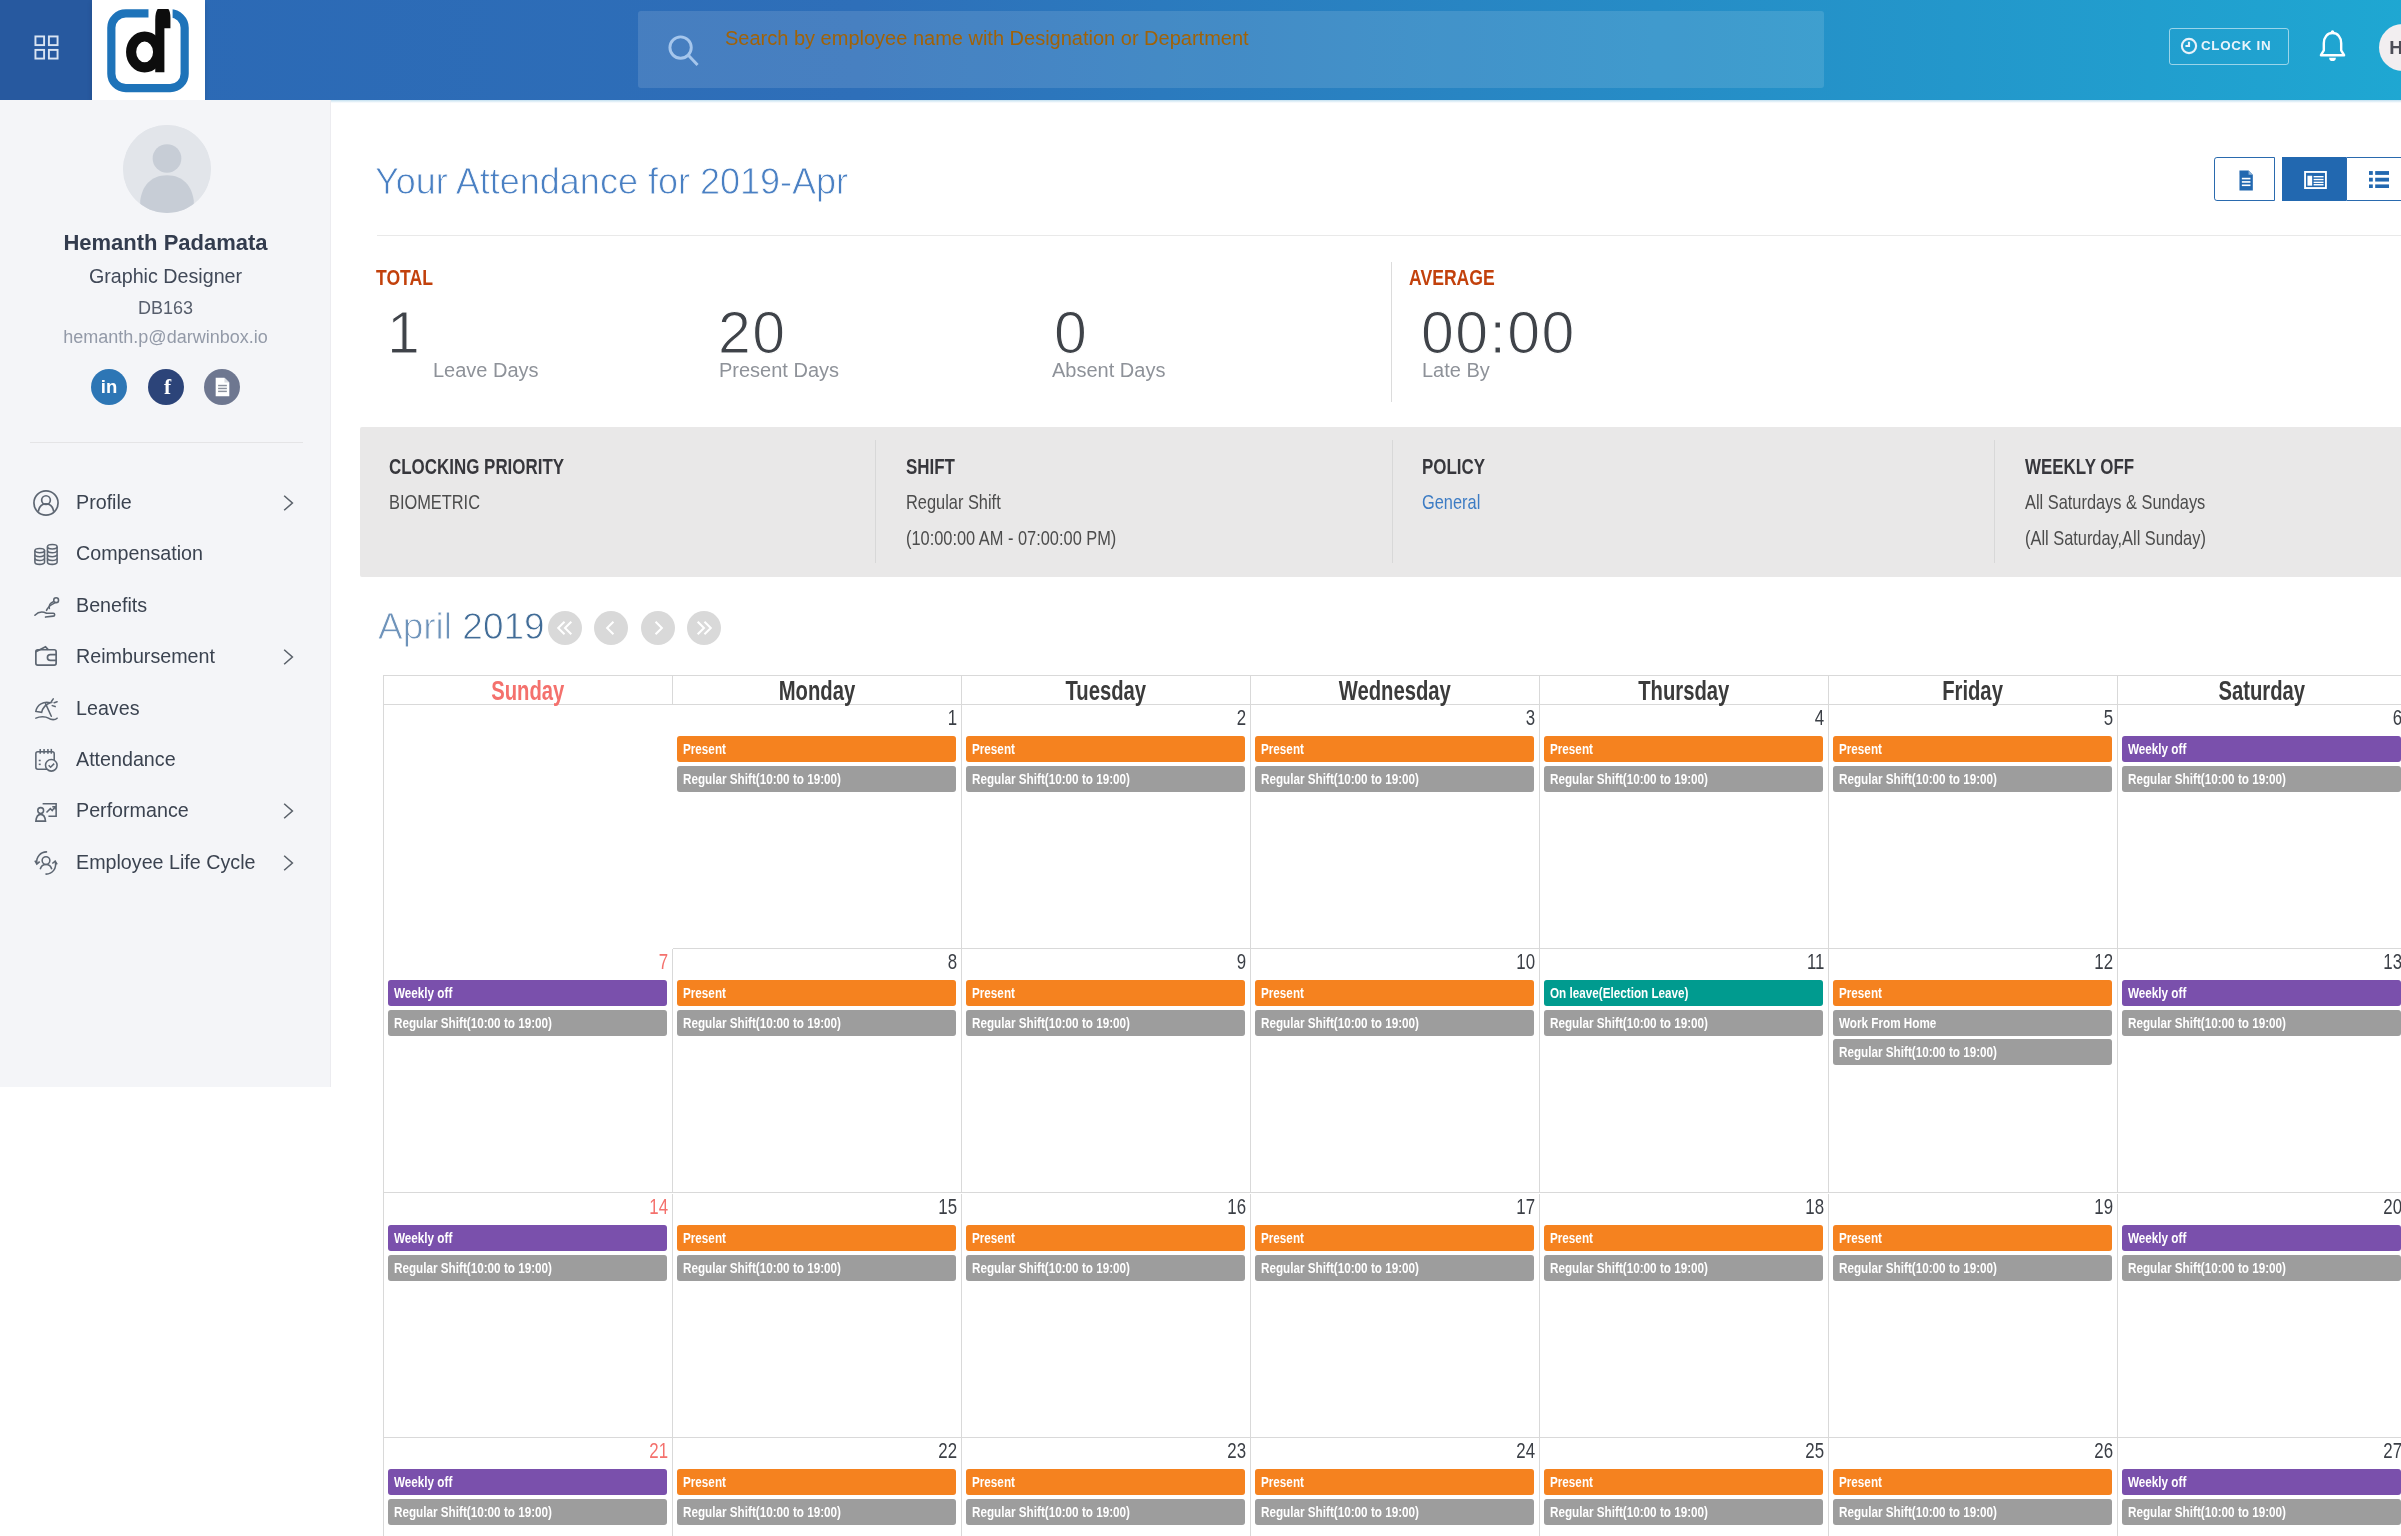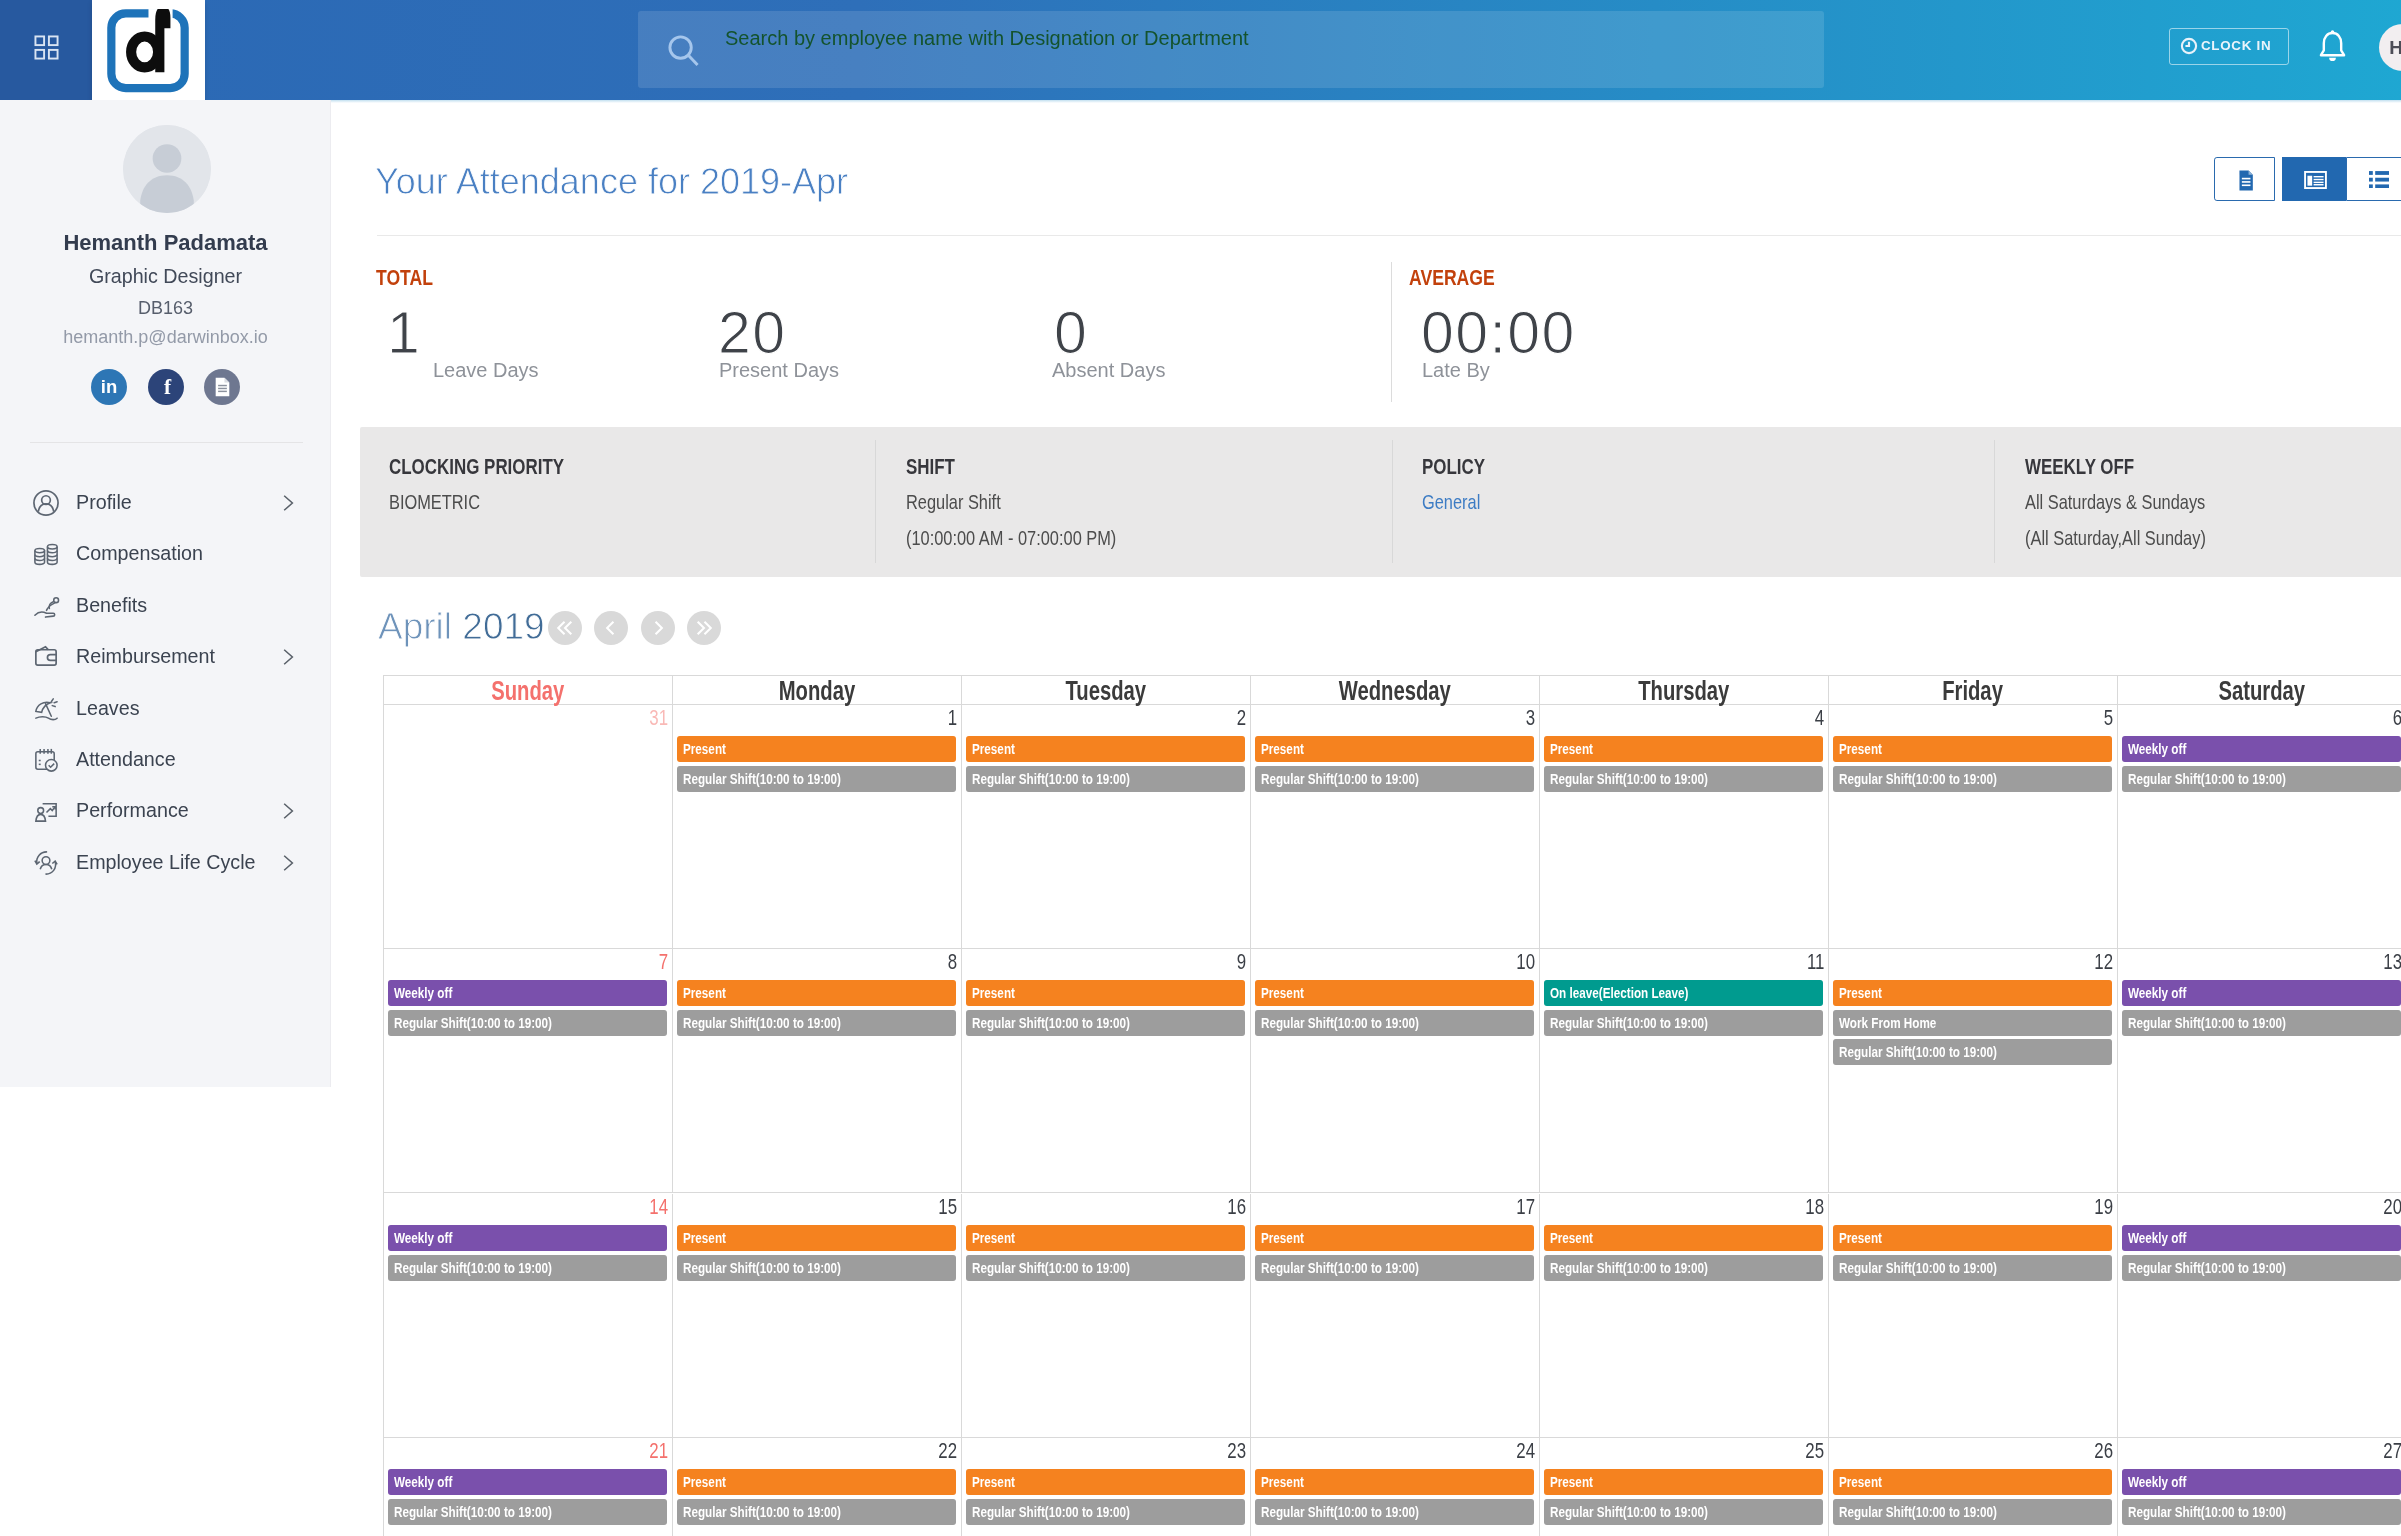--- a/index.html
+++ b/index.html
@@ -9,21 +9,21 @@
 
   
   #header { position:absolute; left:0; top:0; width:2452px; height:100px;
     background:linear-gradient(90deg, #2b68b4 0%, #2e6fb9 35%, #1ea9d3 100%); }
   #navsq { position:absolute; left:0; top:0; width:92px; height:100px; background:#27599f; }
   #logobox { position:absolute; left:92px; top:0; width:113px; height:103px; background:#fff;
     box-shadow:0 1.9px 4.8px rgba(0,0,0,.15); }
   #searchbar { position:absolute; left:638px; top:10.6px; width:1186px; height:77px;
     background:rgba(255,255,255,0.12); border-radius:2.9px; }
   #searchph { position:absolute; left:725px; top:0; height:77px; line-height:77px;
-    font-size:20px; color:#14532d; }
+    font-size:20px; color:#a16207; }
   #clockin { position:absolute; left:2169px; top:28px; width:120px; height:37px;
     border:1.4px solid rgba(255,255,255,0.55); border-radius:2.9px; color:#eaf4fb;
     font-size:13.4px; font-weight:bold; letter-spacing:0.7px; }
   #clockin span { position:absolute; left:31px; top:0; line-height:34px; }
   #hpav { position:absolute; left:2379px; top:23.5px; width:47px; height:47px; border-radius:50%;
     background:#f2eef0; color:#4d4d57; font-size:19px; font-weight:bold; text-align:center;
     line-height:47px; }
 
   
   #sidebar { position:absolute; left:0; top:100px; width:331px; height:987px;
@@ -368,23 +368,20 @@
 
 <div id="cal">
     <div class="chead" style="left:0px; width:289px; color:#f4716d;"><span class="cx80c">Sunday</span></div>
     <div class="chead" style="left:289px; width:289px; "><span class="cx80c">Monday</span></div>
     <div class="chead" style="left:578px; width:289px; "><span class="cx80c">Tuesday</span></div>
     <div class="chead" style="left:867px; width:289px; "><span class="cx80c">Wednesday</span></div>
     <div class="chead" style="left:1156px; width:289px; "><span class="cx80c">Thursday</span></div>
     <div class="chead" style="left:1445px; width:289px; "><span class="cx80c">Friday</span></div>
     <div class="chead" style="left:1734px; width:289px; "><span class="cx80c">Saturday</span></div>
     <div class="crow" style="top:29px; height:244px;">
-      <div class="ccell" style="left:0px; width:289px;">
-        <div class="cdate" style="color:#f9b9b6;"><span class="cxr">31</span></div>
-      </div>
       <div class="ccell" style="left:289px; width:289px;">
         <div class="cdate" style="color:#3b3f46;"><span class="cxr">1</span></div>
         <div class="cbar b1 orange"><span class="cx78">Present</span></div>
         <div class="cbar b2 gray"><span class="cx78">Regular Shift(10:00 to 19:00)</span></div>
       </div>
       <div class="ccell" style="left:578px; width:289px;">
         <div class="cdate" style="color:#3b3f46;"><span class="cxr">2</span></div>
         <div class="cbar b1 orange"><span class="cx78">Present</span></div>
         <div class="cbar b2 gray"><span class="cx78">Regular Shift(10:00 to 19:00)</span></div>
       </div>

